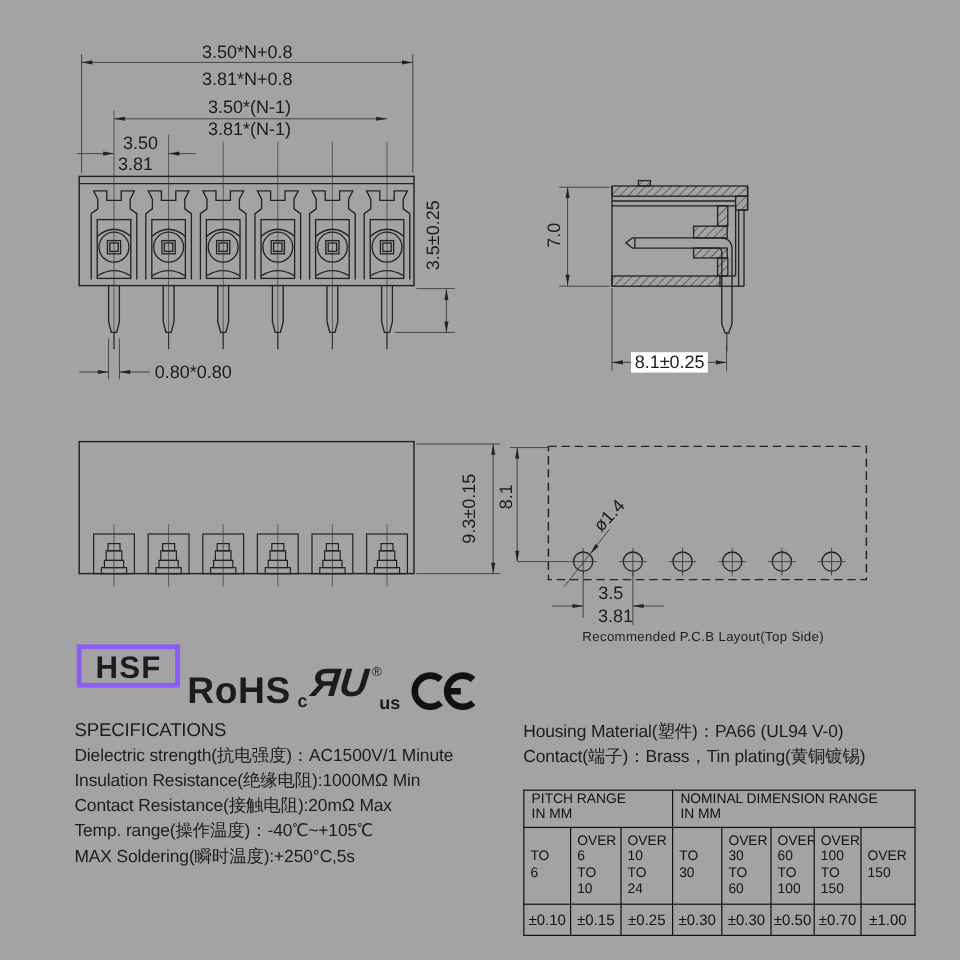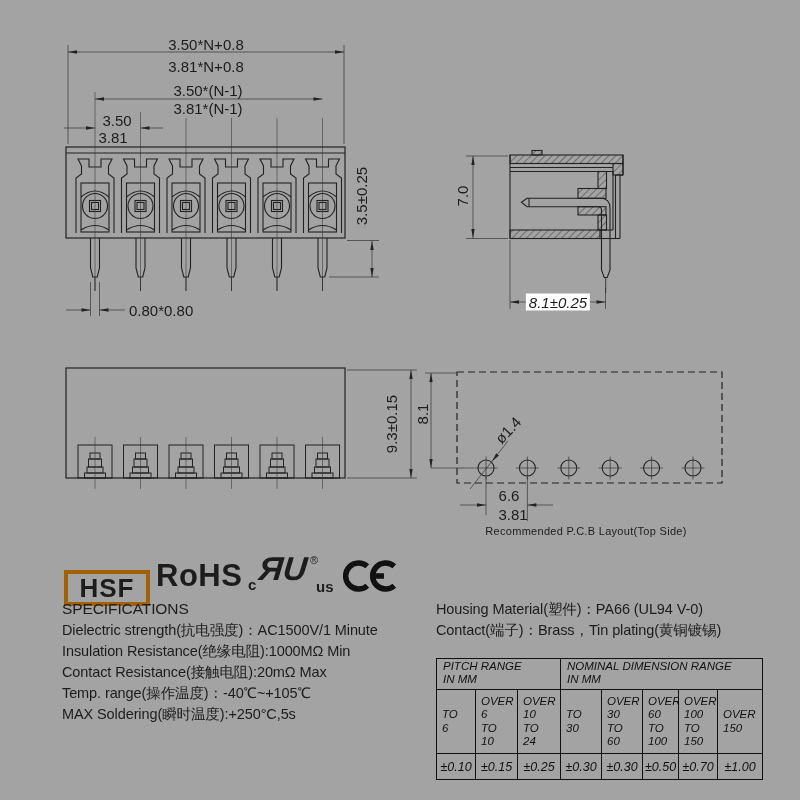--- a/index.html
+++ b/index.html
@@ -3,40 +3,40 @@
 <meta charset="utf-8">
 <style>
   html,body{margin:0;padding:0;background:#888;}
   #stage{position:relative;width:800px;height:800px;background:#a3a3a3;overflow:hidden;
          font-family:"Liberation Sans",sans-serif;color:#1c1c1c;margin:0 auto;}
   svg{position:absolute;left:0;top:0;}
   .lbl{position:absolute;font-size:15px;white-space:nowrap;color:#1c1c1c;}
   .c{transform:translate(-50%,-50%);}
   .r90{transform:translate(-50%,-50%) rotate(-90deg);}
   .r47{transform:translate(-50%,-50%) rotate(-47deg);}
-  .bgw{background:#fff;padding:0 3px;font-style:italic;}
+  .bgw{background:#fff;padding:0 3px;}
   .cap{font-size:11px;letter-spacing:.3px;}
   
-  #hsf-box{position:absolute;left:64px;top:570px;width:86px;height:36px;border:4px solid #a16207;
-           box-sizing:border-box;display:flex;align-items:center;justify-content:center;
+  #hsf-box{position:absolute;left:64px;top:537px;width:86px;height:36px;border:4px solid #8b5cf6;
+           box-sizing:border-box;display:flex;justify-content:center;
            font-size:26px;font-weight:700;letter-spacing:1px;}
   #rohs{position:absolute;left:156px;top:558px;font-size:31px;font-weight:700;letter-spacing:.5px;text-align:center;}
   #ulmark{position:absolute;left:246px;top:552px;width:96px;height:48px;}
   #ulmark .ulc{position:absolute;left:2px;top:24px;font-size:15px;font-weight:700;}
   #ulmark .ulru{position:absolute;left:13px;top:-2px;font-size:33px;font-weight:700;font-style:italic;transform:skewX(-6deg);}
   #ulmark .ulreg{position:absolute;left:64px;top:2px;font-size:11px;}
   #ulmark .ulus{position:absolute;left:70px;top:26px;font-size:15px;font-weight:700;}
   #ce-mark{position:absolute;left:342px;top:558px;}
   
   .tline{position:absolute;font-size:14.5px;letter-spacing:-0.1px;white-space:nowrap;}
   #spec-lines{position:absolute;left:62px;top:620px;}
   #spec-lines .spec-line{font-size:14.5px;line-height:21px;letter-spacing:-0.1px;white-space:nowrap;}
   
   #tol-table{position:absolute;left:436px;top:658px;width:326px;border-collapse:collapse;
-             table-layout:fixed;font-size:11.5px;color:#111;font-style:italic;}
+             table-layout:fixed;font-size:11.5px;color:#111;}
   #tol-table td{border:1.2px solid #111;white-space:pre-line;overflow:hidden;}
   #tol-table .ghead{height:29px;vertical-align:top;padding:1px 0 0 6px;line-height:13px;}
   #tol-table .range{height:61px;vertical-align:middle;padding-left:5px;line-height:13.5px;}
   #tol-table .tol{height:23px;text-align:center;font-size:12.5px;margin-top:28px;}
 </style>
 </head>
 <body>
 
 <div id="stage">
 
@@ -230,21 +230,21 @@
 <div class="lbl c" style="left:208px;top:108px">3.81*(N-1)</div>
 <div class="lbl c" style="left:117px;top:120px">3.50</div>
 <div class="lbl c" style="left:113px;top:137px">3.81</div>
 <div class="lbl r90" style="left:361px;top:196px">3.5±0.25</div>
 <div class="lbl" style="left:129px;top:302px">0.80*0.80</div>
 <div class="lbl r90" style="left:462px;top:196px">7.0</div>
 <div class="lbl c bgw" style="left:558px;top:302px">8.1±0.25</div>
 <div class="lbl r90" style="left:391px;top:424px">9.3±0.15</div>
 <div class="lbl r90" style="left:422px;top:414px">8.1</div>
 <div class="lbl r47" style="left:508px;top:430px">ø1.4</div>
-<div class="lbl c" style="left:509px;top:495px">6.6</div>
+<div class="lbl c" style="left:509px;top:495px">3.5</div>
 <div class="lbl c" style="left:513px;top:514px">3.81</div>
 <div class="lbl c cap" style="left:586px;top:531px">Recommended P.C.B Layout(Top Side)</div>
 
 <div id="hsf-box">
   <span>HSF</span>
 </div>
 <div id="rohs">RoHS</div>
 <div id="ulmark">
   <span class="ulc">c</span>
   <span class="ulru">ЯU</span>

